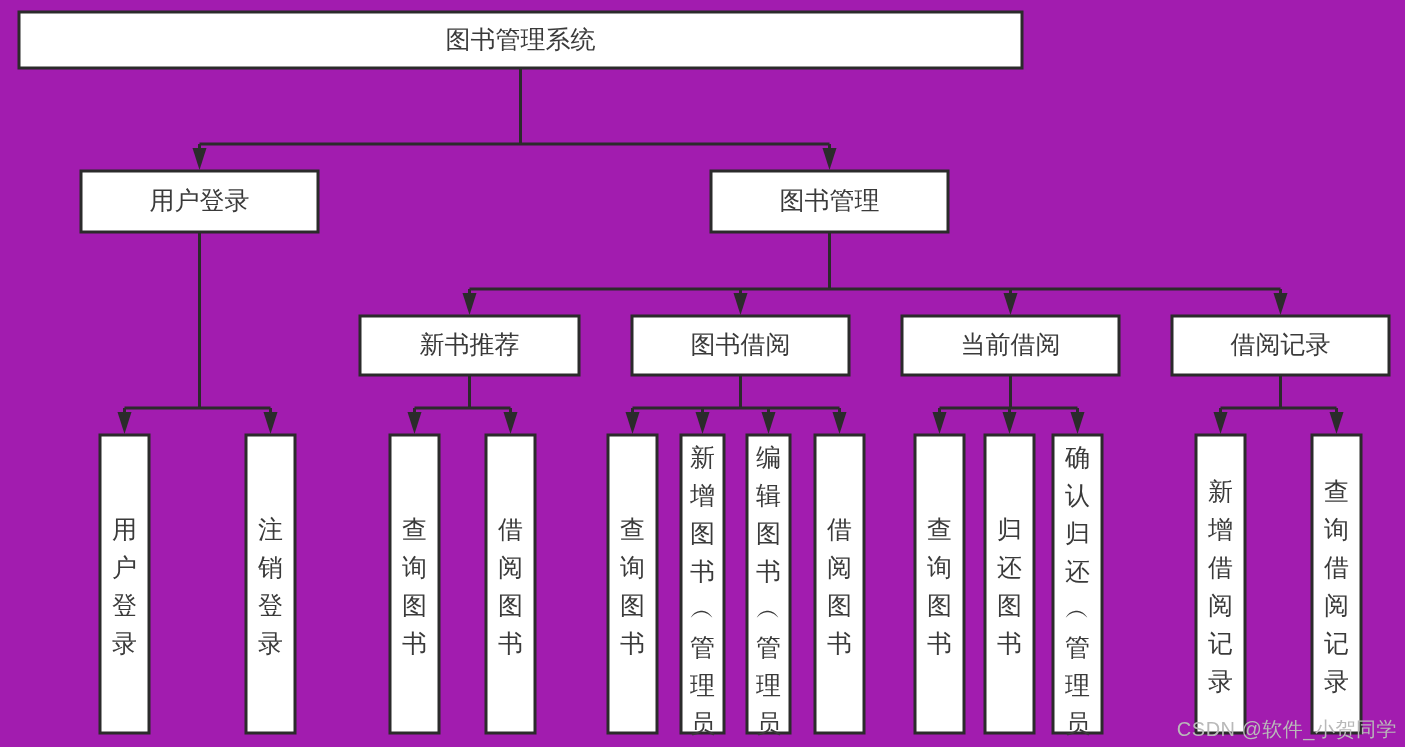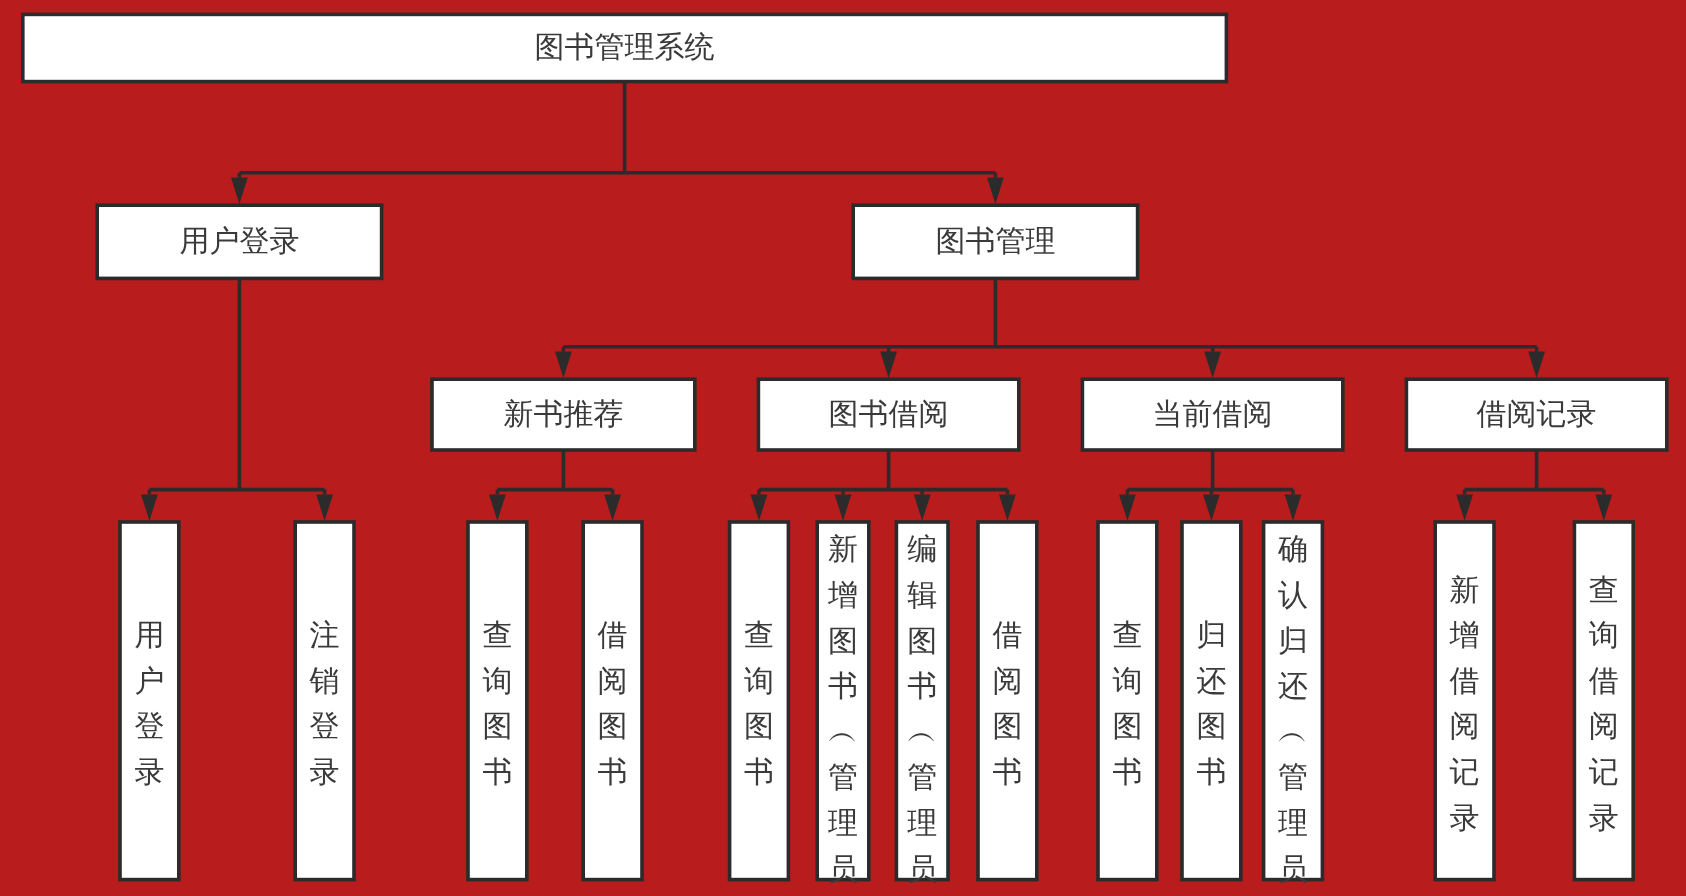--- a/index.html
+++ b/index.html
@@ -7,21 +7,21 @@
     padding: 0;
     background: #ffffff;
   }
   body {
     font-family: "Liberation Sans", "DejaVu Sans", sans-serif;
   }
   #page {
     position: relative;
     width: 1405px;
     height: 747px;
-    background: #b91c1c;
+    background: #a21caf;
     overflow: hidden;
   }
   #diagram-svg {
     position: absolute;
     left: 0;
     top: 0;
     width: 1405px;
     height: 747px;
     display: block;
   }
@@ -214,14 +214,15 @@
           <rect x="1196" y="435" width="49" height="298" class="node-box"></rect>
           <text x="1220.5" y="0" class="leaf-label"><tspan x="1220.5" y="499.64">新</tspan><tspan x="1220.5" y="537.64">增</tspan><tspan x="1220.5" y="575.64">借</tspan><tspan x="1220.5" y="613.64">阅</tspan><tspan x="1220.5" y="651.64">记</tspan><tspan x="1220.5" y="689.64">录</tspan></text>
         </g>
         <g>
           <rect x="1312" y="435" width="49" height="298" class="node-box"></rect>
           <text x="1336.5" y="0" class="leaf-label"><tspan x="1336.5" y="499.64">查</tspan><tspan x="1336.5" y="537.64">询</tspan><tspan x="1336.5" y="575.64">借</tspan><tspan x="1336.5" y="613.64">阅</tspan><tspan x="1336.5" y="651.64">记</tspan><tspan x="1336.5" y="689.64">录</tspan></text>
         </g>
       </g>
   </svg>
 
+  <div class="watermark">CSDN @软件_小贺同学</div>
 
 </div>
 
 </body></html>

